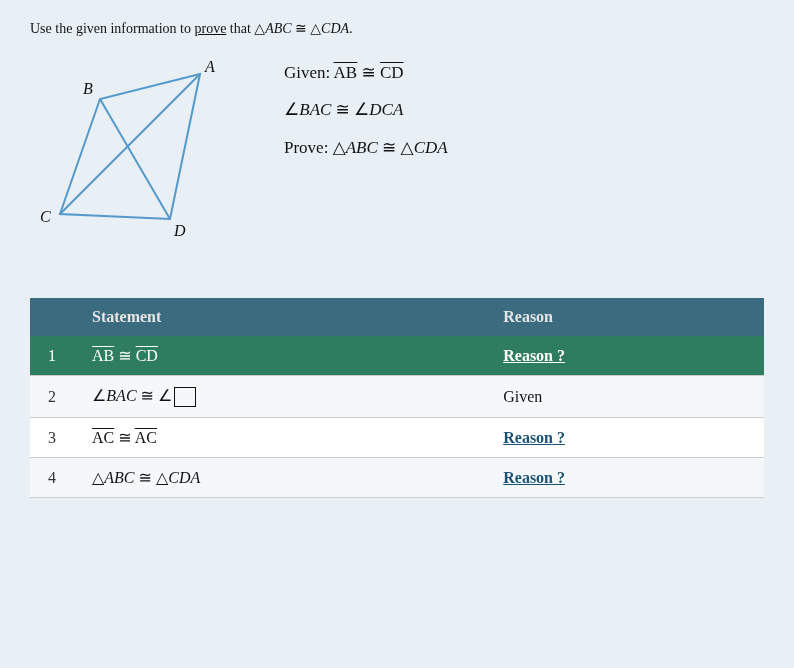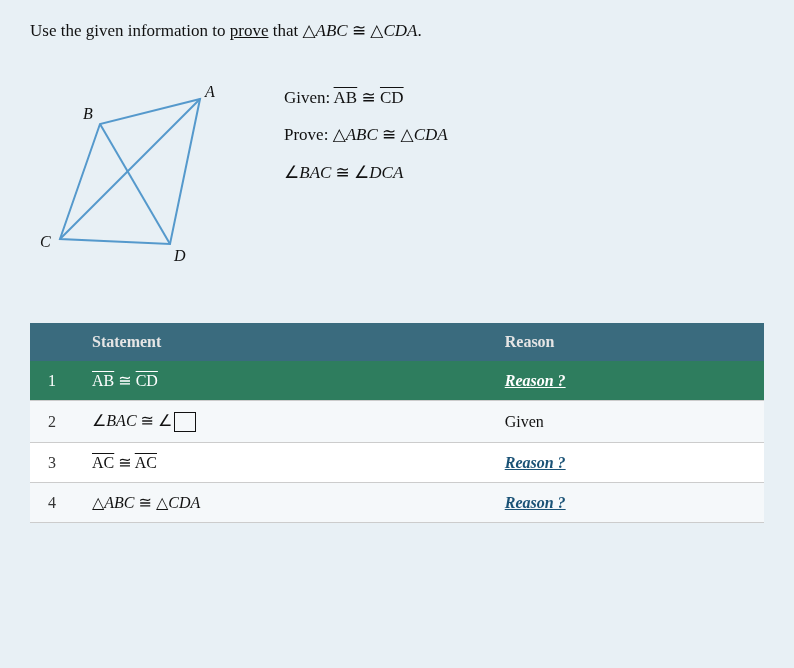--- a/index.html
+++ b/index.html
@@ -7,22 +7,22 @@
       width: 794px;
       min-height: 668px;
       background: #e8f0f5;
       font-family: Georgia, 'Times New Roman', serif;
       font-size: 16px;
       color: #111;
       padding: 20px 30px;
     }
 
     .intro {
-      font-size: 17px;
-      margin-bottom: 28px;
+      font-size: 14px;
+      margin-bottom: 7px;
       color: #111;
     }
     .intro u { text-decoration: underline; }
 
     .content-area {
       display: flex;
       flex-direction: row;
       align-items: flex-start;
       margin-bottom: 30px;
     }
@@ -82,21 +82,20 @@
     }
 
     .proof-table tbody td:first-child {
       width: 40px;
       color: #333;
       font-weight: normal;
     }
 
     .reason-link {
       color: #1a5276;
-      font-style: italic;
       font-weight: bold;
       text-decoration: underline;
       cursor: pointer;
     }
 
     
     .reason-highlight {
       background: #2e7d5e !important;
     }
     .reason-highlight td {
@@ -139,24 +138,24 @@
       <text x="10" y="178" font-size="16" font-family="Georgia,serif" font-style="italic" fill="#111">C</text>
       <text x="144" y="192" font-size="16" font-family="Georgia,serif" font-style="italic" fill="#111">D</text>
     </svg>
   </div>
 
   <div class="given-section">
     <p>
       Given: <span class="ol">AB</span> ≅ <span class="ol">CD</span>
     </p>
     <p>
-      Prove: △<i>ABC</i> ≅ △<i>CDA</i>
+      ∠<i>BAC</i> ≅ ∠<i>DCA</i>
     </p>
     <p>
-      ∠<i>BAC</i> ≅ ∠<i>DCA</i>
+      Prove: △<i>ABC</i> ≅ △<i>CDA</i>
     </p>
   </div>
 </div>
 
 <table class="proof-table">
   <thead>
     <tr>
       <th></th>
       <th>Statement</th>
       <th>Reason</th>

